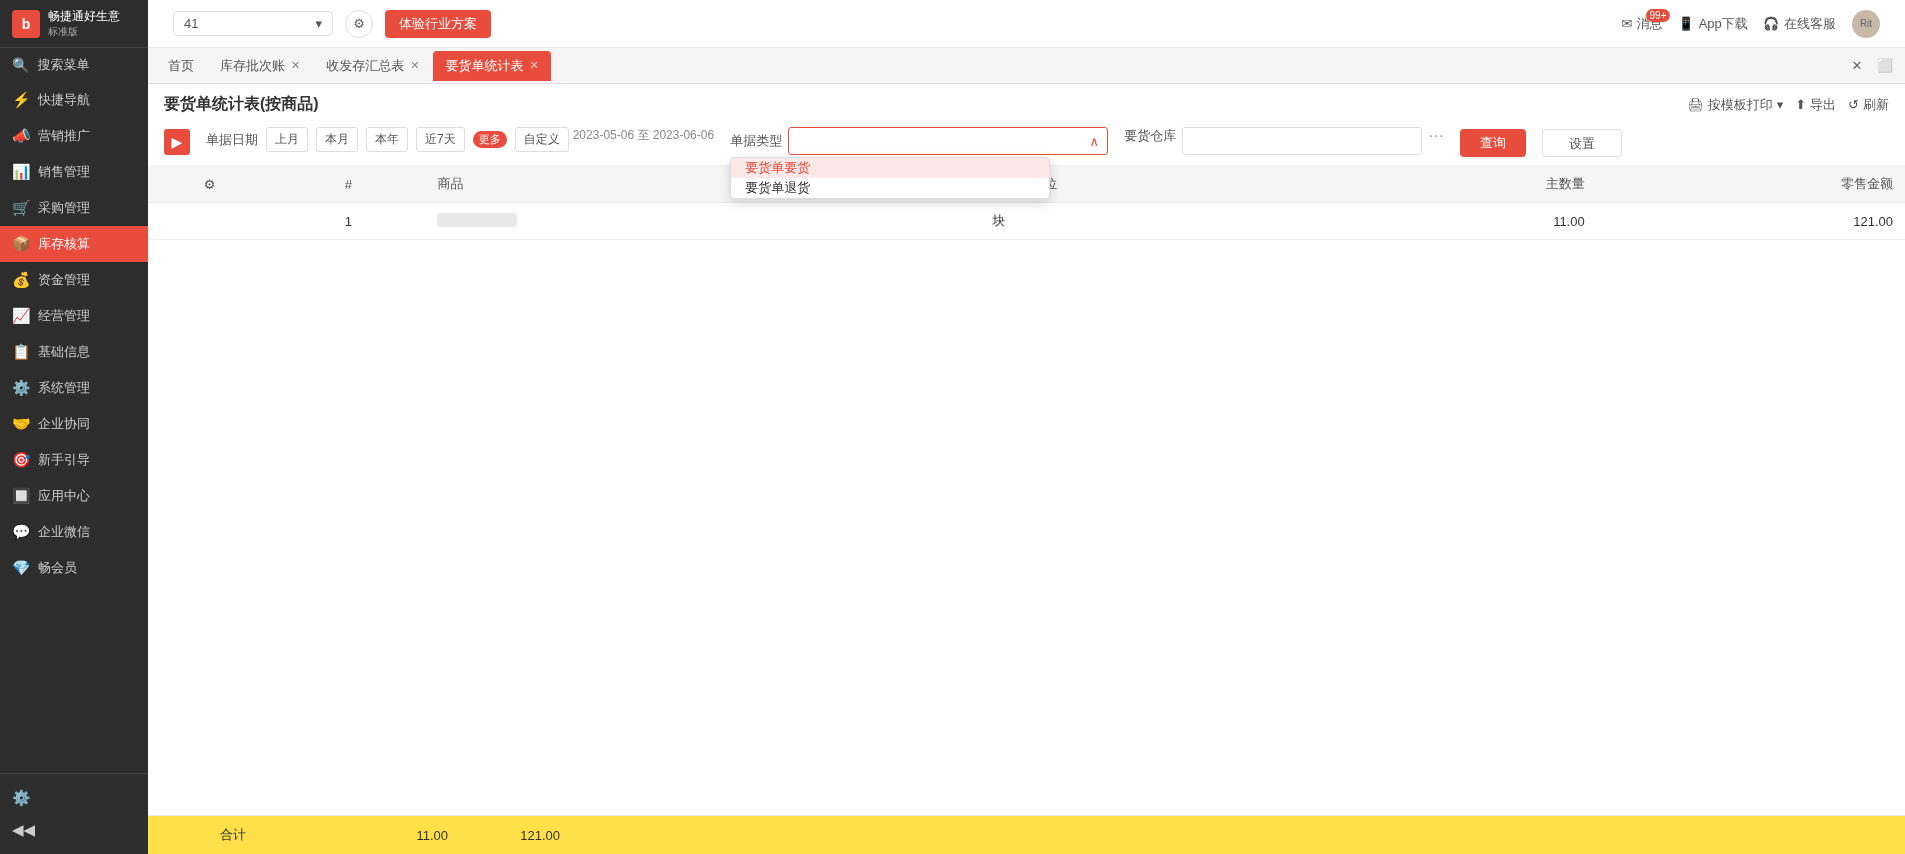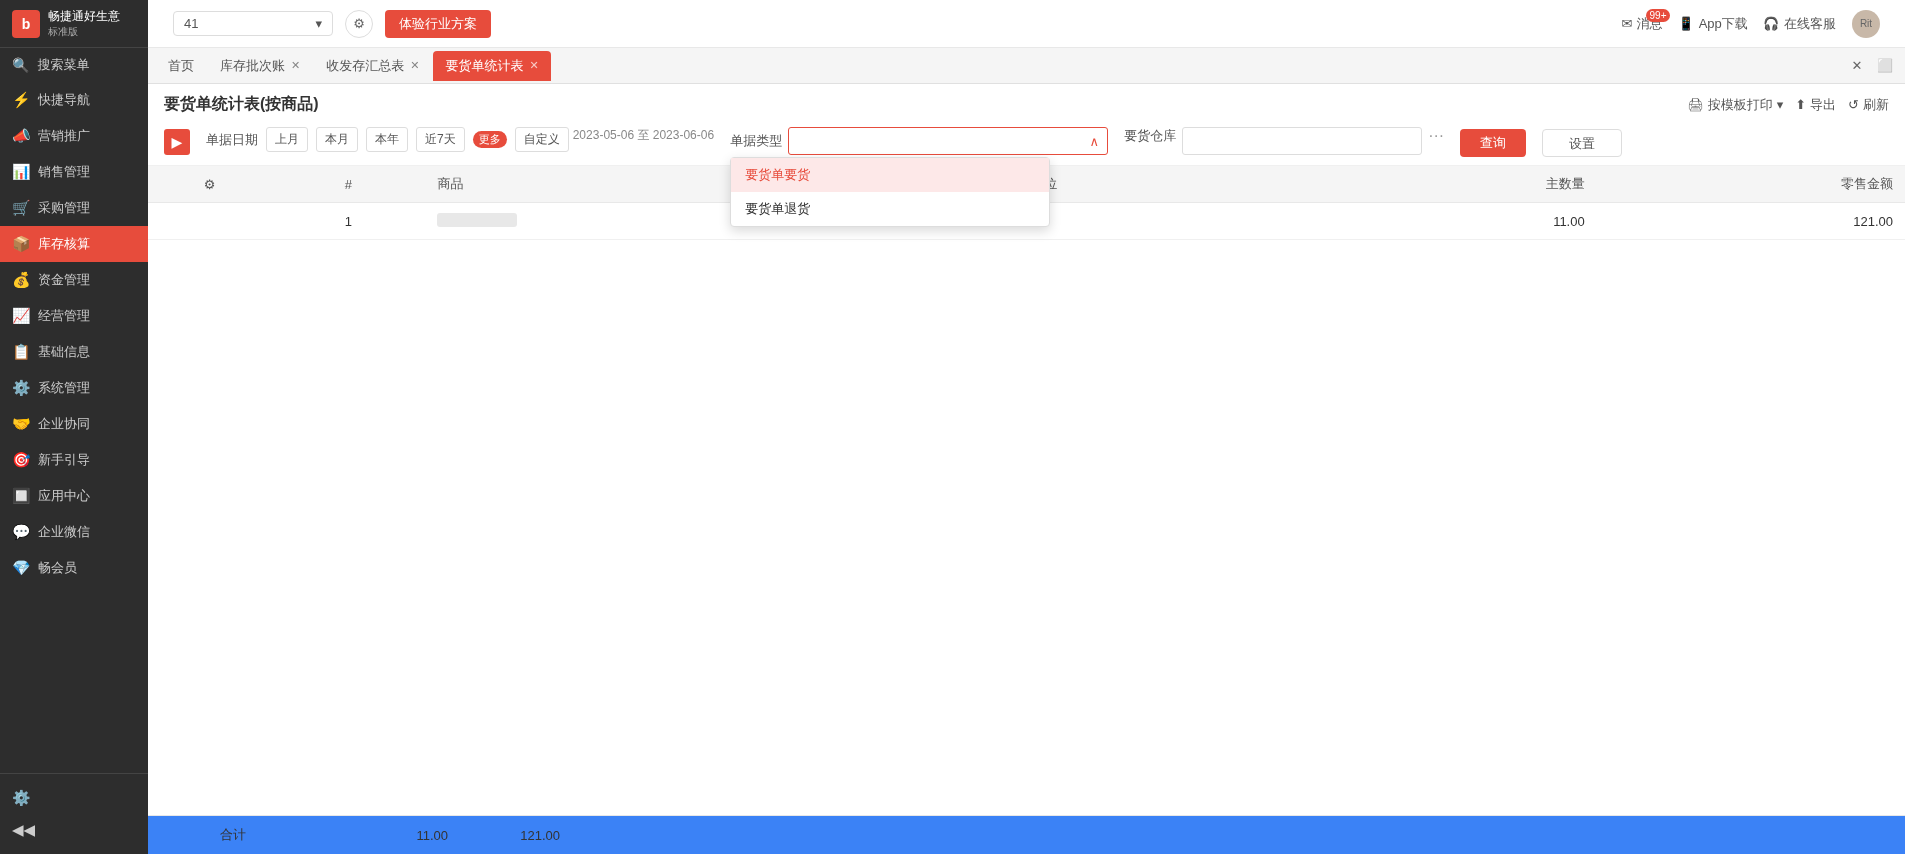--- a/index.html
+++ b/index.html
@@ -405,21 +405,21 @@
       left: 0;
       width: 320px;
       background: white;
       border: 1px solid #ddd;
       border-radius: 4px;
       box-shadow: 0 4px 12px rgba(0,0,0,0.15);
       z-index: 100;
       margin-top: 2px;
     }
     .dropdown-item {
-      padding: 8px 14px;
+      padding: 1px 14px;
       cursor: pointer;
       font-size: 13px;
       color: #333;
     }
     .dropdown-item.selected { background: #fde8e8; color: #e74c3c; }
 
     
     .table-container {
       flex: 1;
       overflow: auto;
@@ -461,21 +461,21 @@
     .product-placeholder {
       display: inline-block;
       width: 80px;
       height: 14px;
       background: #e8e8e8;
       border-radius: 3px;
     }
 
     
     .table-footer {
-      background: #3b82f6;
+      background: #fde047;
       border-top: 1px solid #e8e8e8;
       display: flex;
       align-items: center;
       padding: 10px 12px;
       font-size: 13px;
       color: #333;
     }
     .footer-label {
       min-width: 200px;
       padding-left: 60px;

